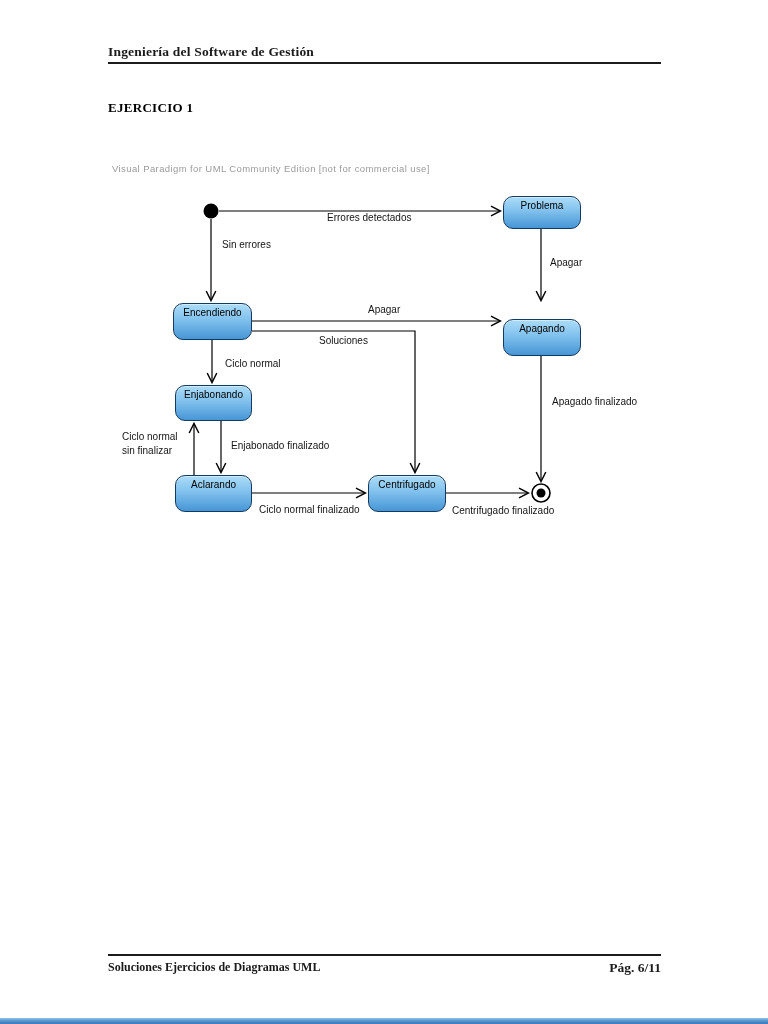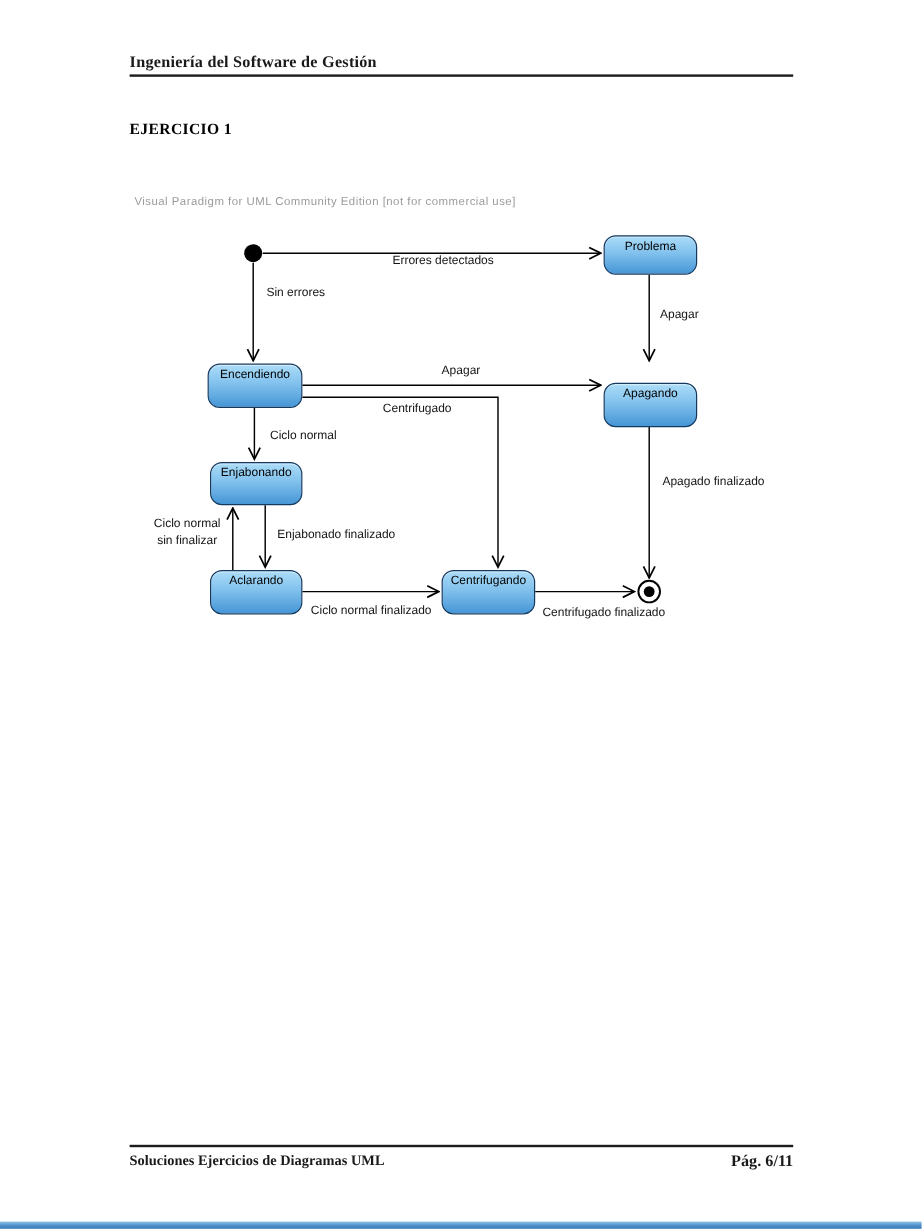--- a/index.html
+++ b/index.html
@@ -34,21 +34,21 @@
   .st-centrifugando{left:368px;top:475px;width:78px;height:37px;}
 
   .tlabel{position:absolute;font-size:10px;color:#141414;white-space:nowrap;text-align:right;}
   .lb-errores   {left:327px;top:212px;}
   .lb-sinerrores{left:222px;top:239px;}
   .lb-apagar1   {left:550px;top:257px;}
   .lb-apagar2   {left:368px;top:304px;}
   .lb-centrifugar{left:319px;top:335px;}
   .lb-ciclonormal{left:225px;top:358px;}
   .lb-enjfin    {left:231px;top:440px;}
-  .lb-ciclosinfin{left:122px;top:430px;width:68px;white-space:normal;text-align:center;line-height:14px;}
+  .lb-ciclosinfin{left:122px;top:430px;width:68px;white-space:normal;text-align:left;line-height:14px;}
   .lb-ciclofin  {left:259px;top:504px;}
   .lb-apagadofin{left:552px;top:396px;}
   .lb-centrifin {left:452px;top:505px;}
 
   .bottom-bar{position:absolute;left:0;bottom:0;width:768px;height:6px;
        background:linear-gradient(180deg,#8fc3e8 0%,#4f8fc9 55%,#3a7abc 100%);}
 </style>
 </head>
 <body>
 
@@ -83,27 +83,27 @@
       <circle cx="541" cy="493" r="9" fill="#fff" stroke="#000" stroke-width="1.6"></circle>
       <circle cx="541" cy="493" r="4.5" fill="#000"></circle>
     </g>
   </svg>
 
   <div class="state st-problema">Problema</div>
   <div class="state st-encendiendo">Encendiendo</div>
   <div class="state st-apagando">Apagando</div>
   <div class="state st-enjabonando">Enjabonando</div>
   <div class="state st-aclarando">Aclarando</div>
-  <div class="state st-centrifugando">Centrifugando</div>
+  <div class="state st-centrifugando">Centrifugado</div>
 
   <div class="tlabel lb-errores">Errores detectados</div>
   <div class="tlabel lb-sinerrores">Sin errores</div>
   <div class="tlabel lb-apagar1">Apagar</div>
   <div class="tlabel lb-apagar2">Apagar</div>
-  <div class="tlabel lb-centrifugar">Centrifugado</div>
+  <div class="tlabel lb-centrifugar">Soluciones</div>
   <div class="tlabel lb-ciclonormal">Ciclo normal</div>
   <div class="tlabel lb-enjfin">Enjabonado finalizado</div>
   <div class="tlabel lb-ciclosinfin">Ciclo normal sin finalizar</div>
   <div class="tlabel lb-ciclofin">Ciclo normal finalizado</div>
   <div class="tlabel lb-apagadofin">Apagado finalizado</div>
   <div class="tlabel lb-centrifin">Centrifugado finalizado</div>
 
   <div class="footer-rule"></div>
   <div class="doc-footer-left">Soluciones Ejercicios de Diagramas UML</div>
   <div class="doc-footer-right">Pág. 6/11</div>

